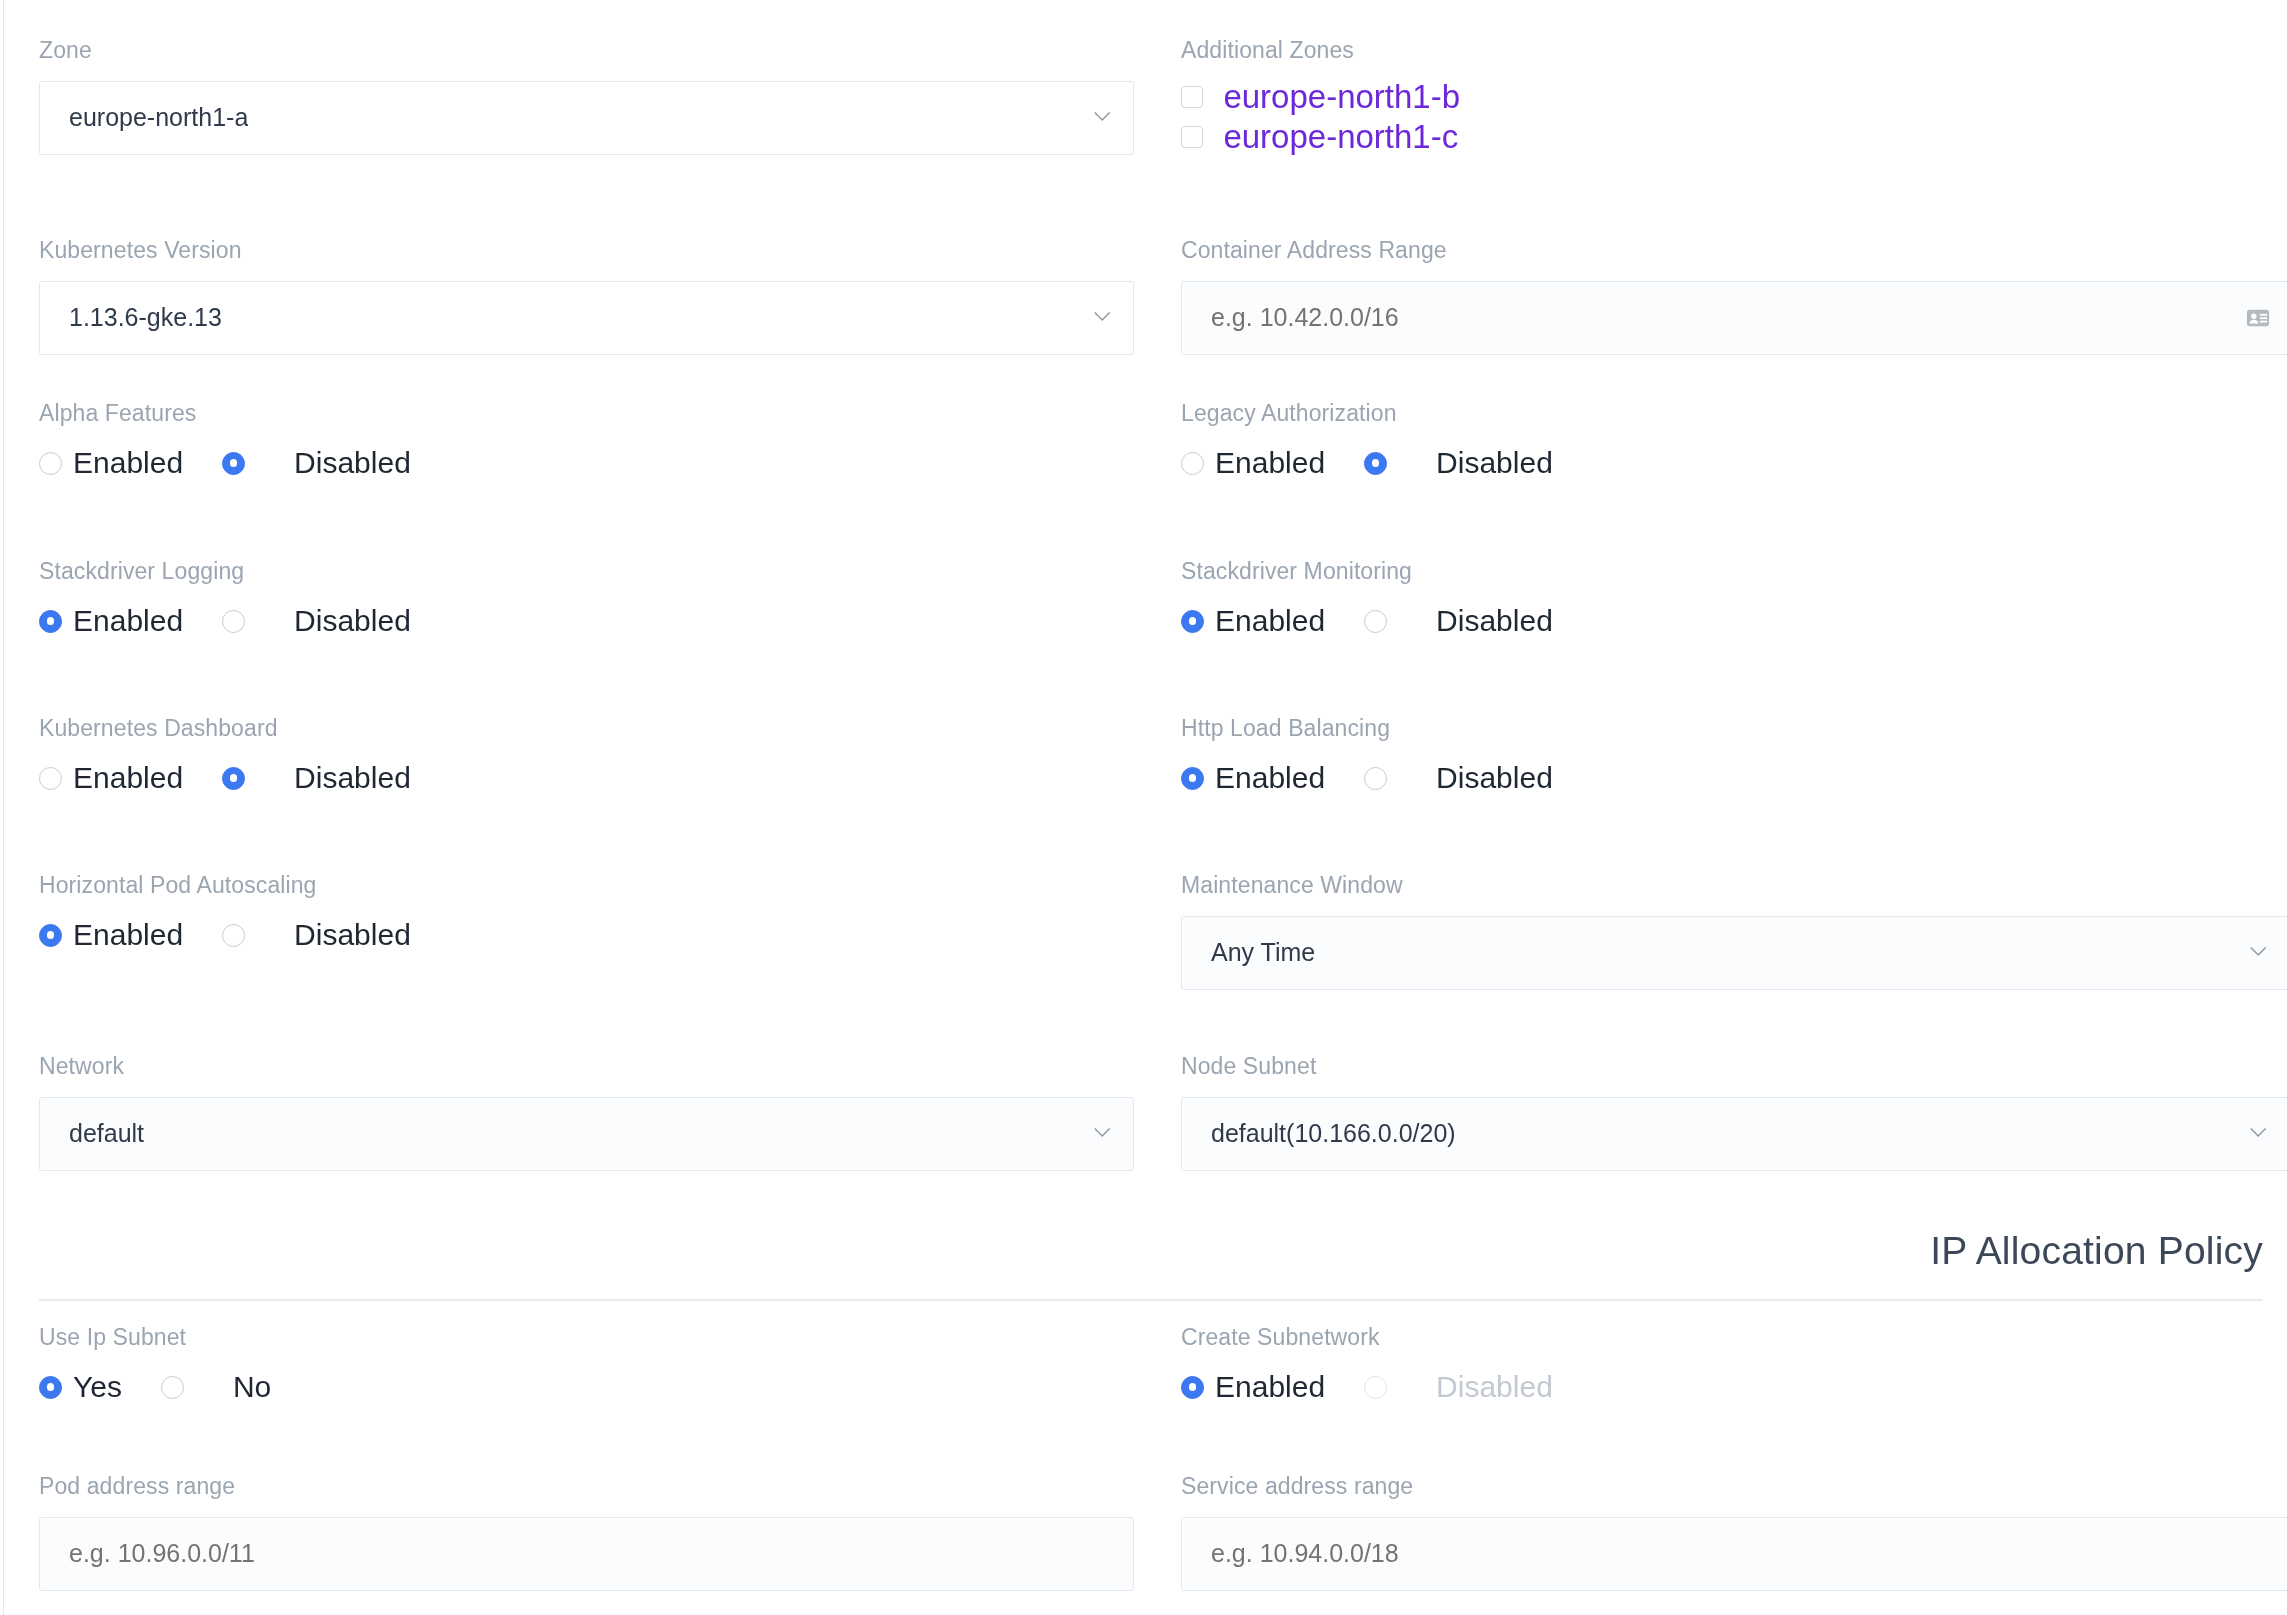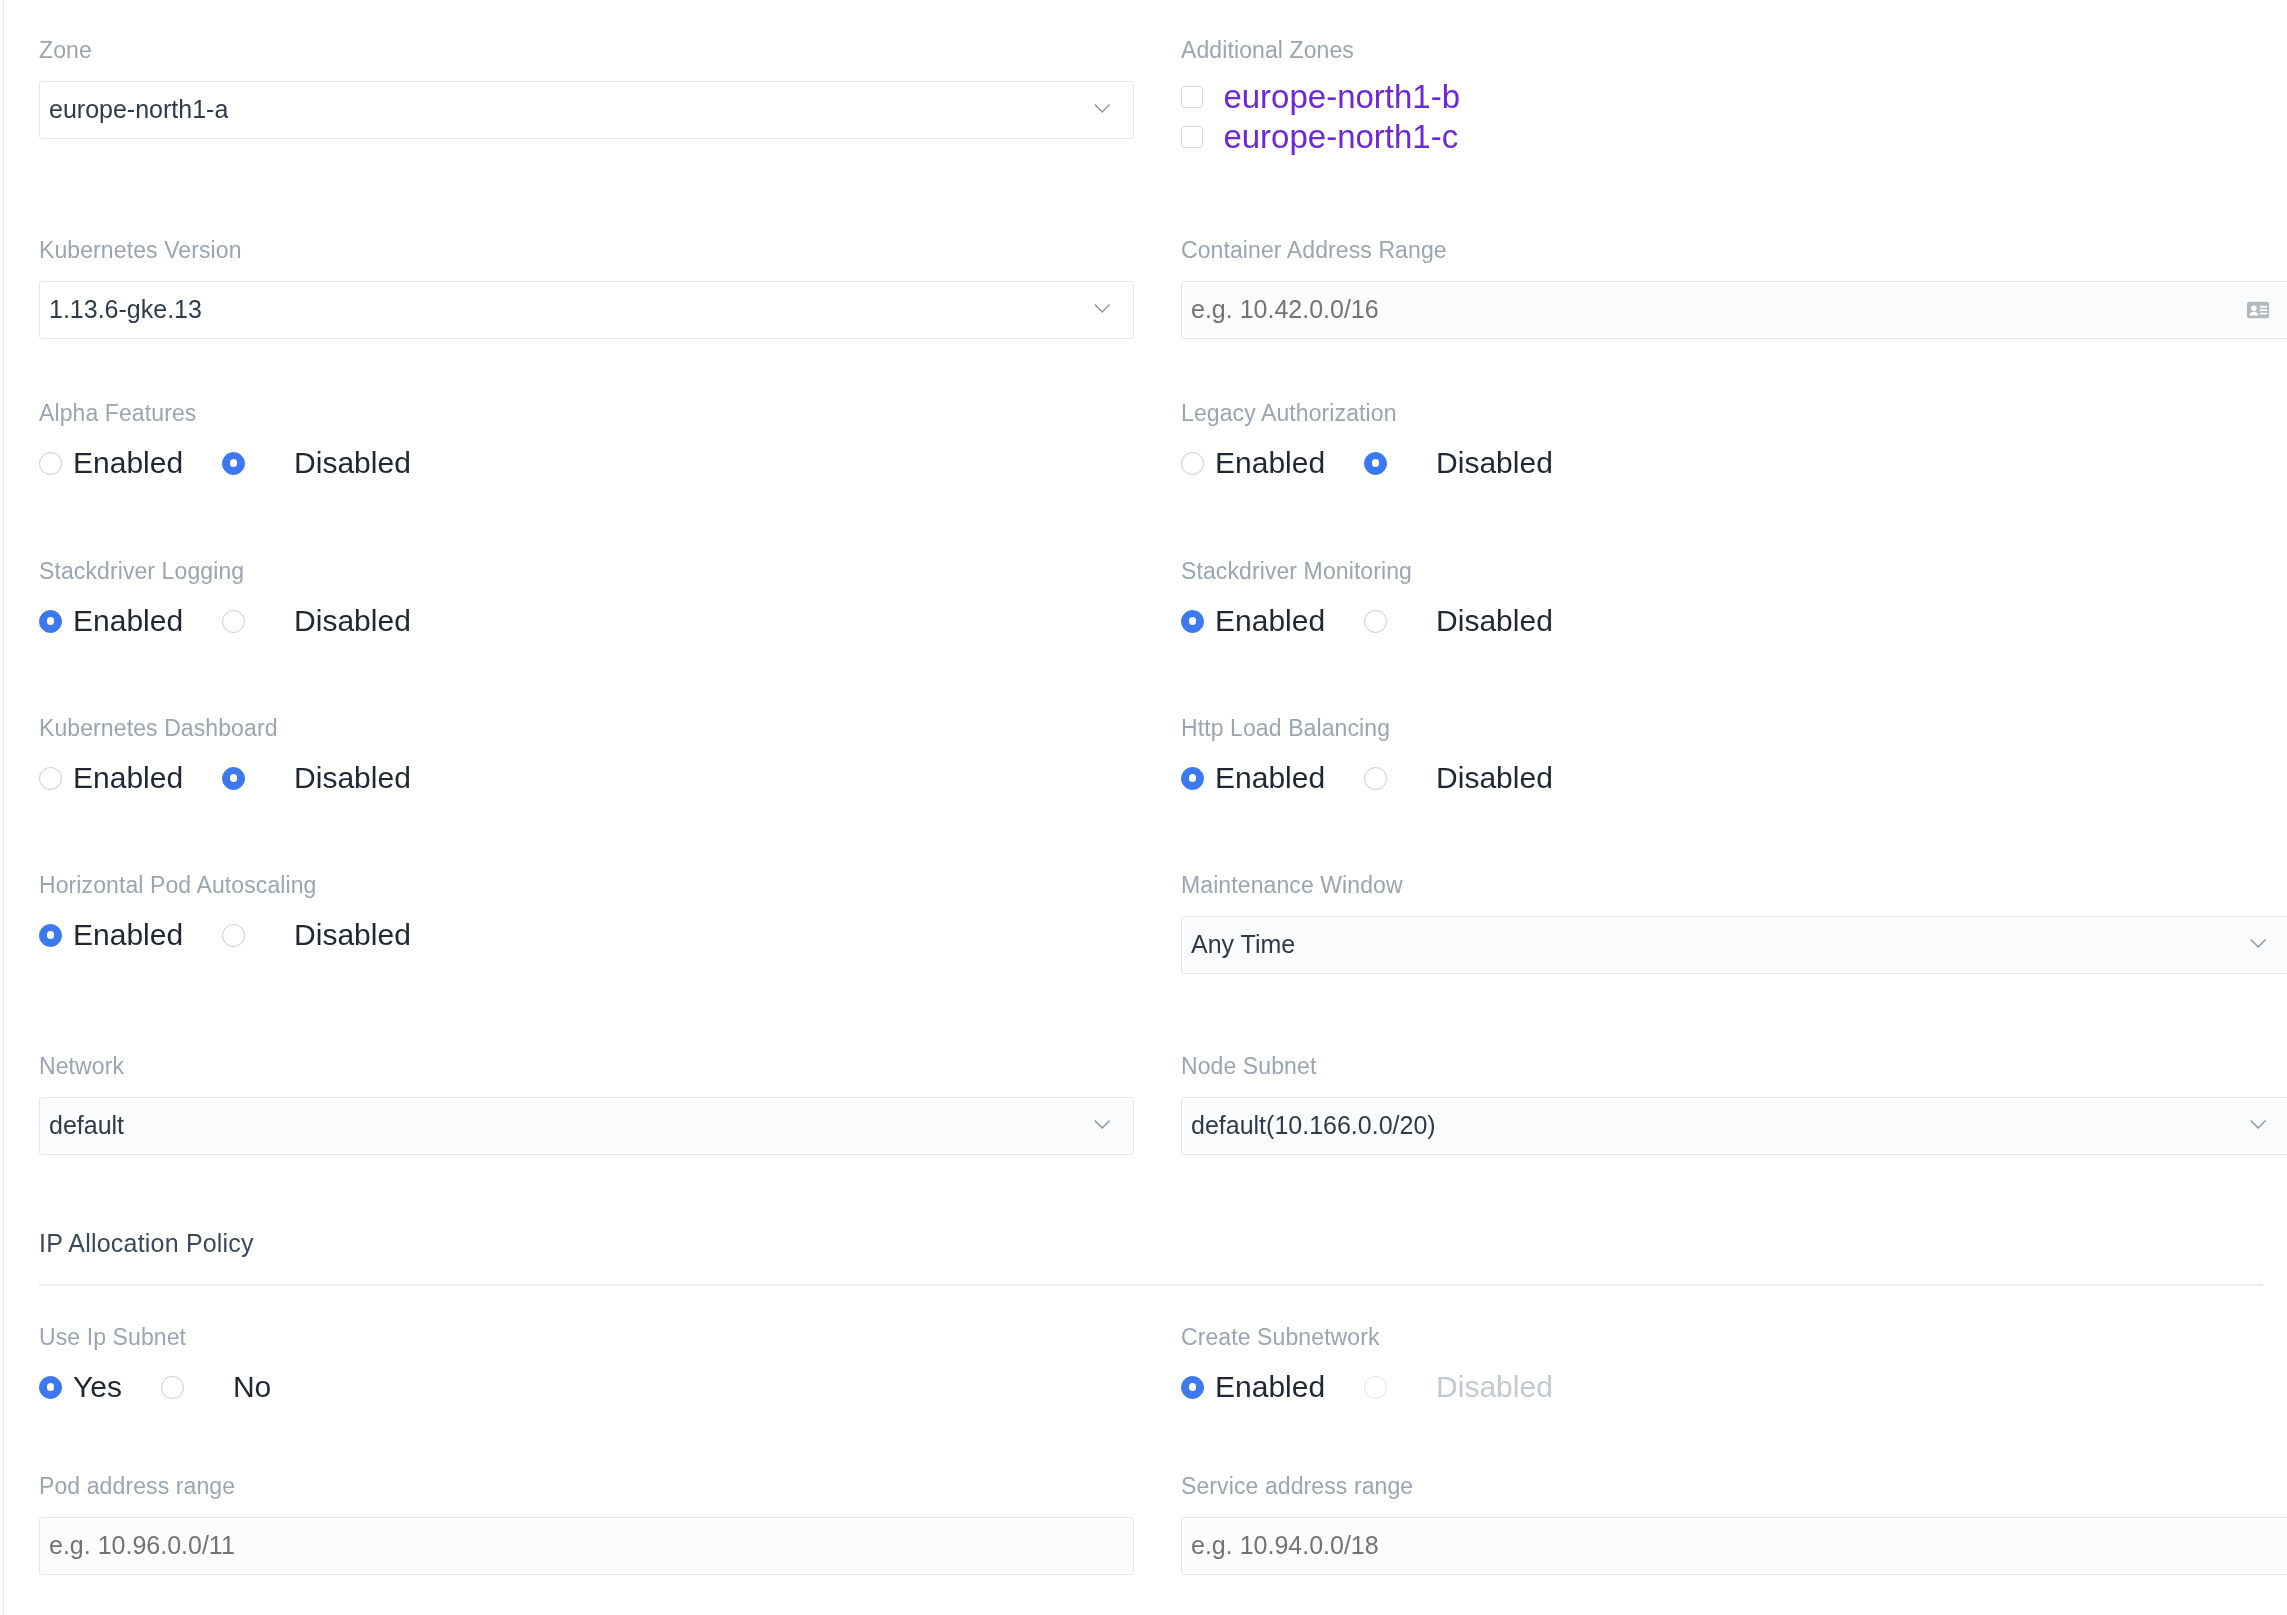--- a/index.html
+++ b/index.html
@@ -49,26 +49,26 @@
     color: #9aa5b1;
     font-weight: 400;
     letter-spacing: 0.1px;
     white-space: nowrap;
   }
 
   
   .control {
     position: relative;
     box-sizing: border-box;
-    height: 58px;
+    height: 74px;
     border: 0.9px solid #e1e7ed;
     border-radius: 2.8px;
     display: flex;
     align-items: center;
-    padding: 0 9px;
+    padding: 0 29px;
     font-size: 25px;
     background: #ffffff;
     margin-top: 16.7px;
   }
   .control.wide { width: 1109px; }
   .control.narrow { width: 1095px; }
   .control.tinted { background: #fbfcfd; }
   .control .value {
     color: #2f3a4a;
     white-space: nowrap;
@@ -166,23 +166,24 @@
   }
   .check-label {
     font-size: 33px;
     color: #6d28d9;
     margin-left: 20.4px;
     white-space: nowrap;
   }
 
   
   .section-title {
-    font-size: 25px;
+    font-size: 39px;
     color: #3c4858;
     letter-spacing: 0.2px;
+    text-align: right;
   }
   .divider {
     height: 1.9px;
     background: #e8edf2;
     width: 2224px;
     margin-top: 26px;
   }
 
   
   .blk { position: absolute; left: 39px; }

